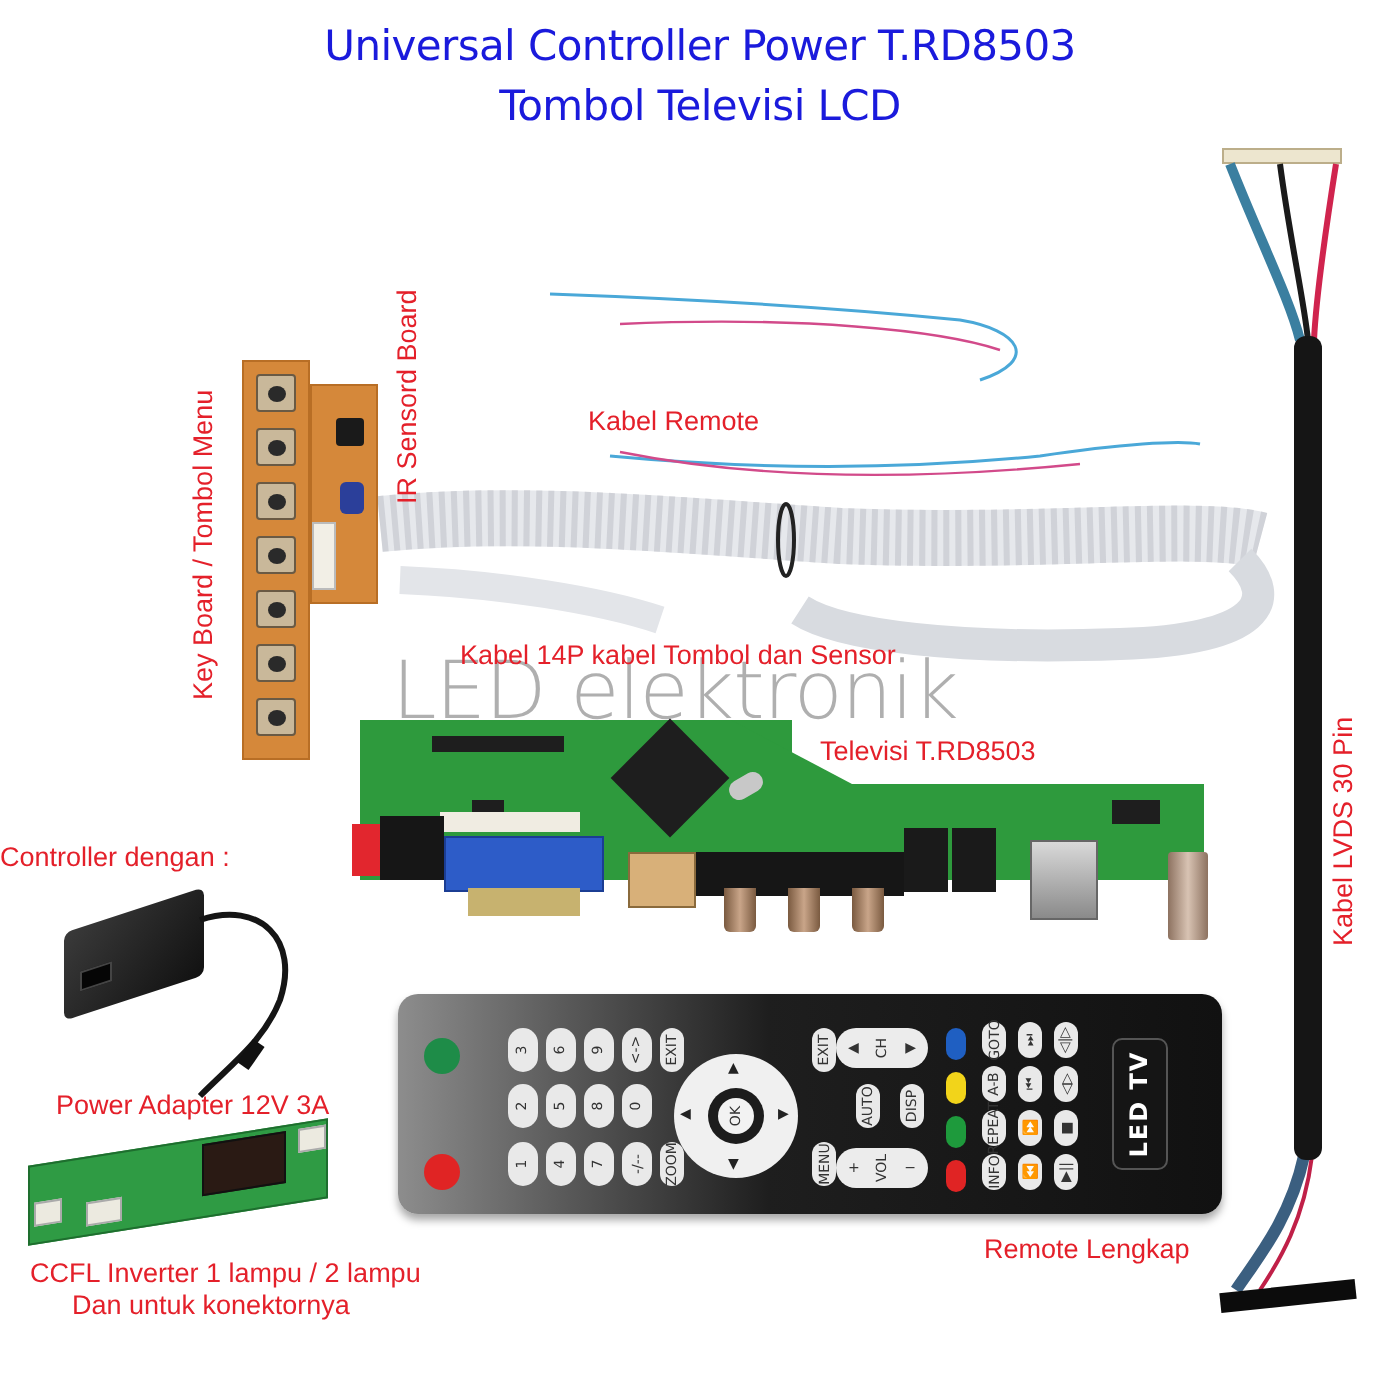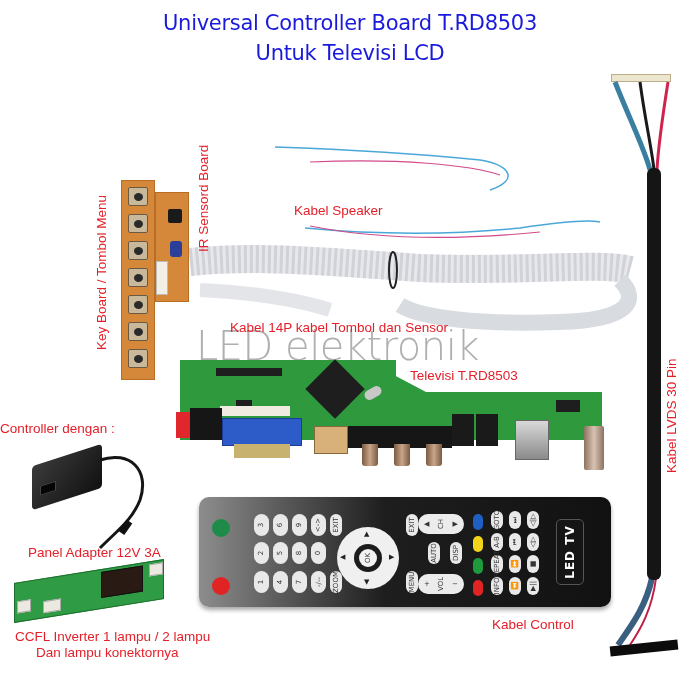--- a/index.html
+++ b/index.html
@@ -71,22 +71,22 @@
 
   
   .lvds-top-conn { position: absolute; left: 611px; top: 74px; width: 60px; height: 8px; background: #ede6cf; border: 1px solid #bcae8a; }
   .lvds-sleeve { position: absolute; left: 647px; top: 168px; width: 14px; height: 412px; background: #151515; border-radius: 6px; }
   .lvds-bottom-conn { position: absolute; left: 610px; top: 643px; width: 68px; height: 10px; background: #0c0c0c; transform: rotate(-6deg); }
 </style>
 </head>
 <body>
 
 <div class="title-block">
-  <span class="title-line">Universal Controller Board T.RD8503</span>
-  <span class="title-line">Untuk Televisi LCD</span>
+  <span class="title-line">Universal Controller Power T.RD8503</span>
+  <span class="title-line">Tombol Televisi LCD</span>
 </div>
 
 <svg class="wires" width="700" height="700">
   <path d="M275 147 C 360 150, 430 155, 480 160 C 510 165, 520 180, 490 190" stroke="#4aa8d8" stroke-width="1.5" fill="none"></path>
   <path d="M310 162 C 400 158, 470 165, 500 175" stroke="#d24a8a" stroke-width="1.2" fill="none"></path>
   <path d="M305 228 C 380 235, 450 235, 520 228 C 560 222, 590 220, 600 222" stroke="#4aa8d8" stroke-width="1.5" fill="none"></path>
   <path d="M310 226 C 380 240, 460 240, 540 232" stroke="#d24a8a" stroke-width="1.2" fill="none"></path>
 
   <path d="M190 262 C 260 255, 330 262, 420 268 C 520 272, 600 262, 630 270" stroke="#e6e8ec" stroke-width="28" fill="none"></path>
   <path d="M190 262 C 260 255, 330 262, 420 268 C 520 272, 600 262, 630 270" stroke="#b9bcc4" stroke-width="28" fill="none" stroke-dasharray="3 3" opacity="0.5"></path>
@@ -105,21 +105,21 @@
   <div class="keyboard-btn" style="top:168px"></div>
 </div>
 <div class="ir-pcb">
   <div class="ir-sensor"></div>
   <div class="ir-cap"></div>
   <div class="ir-conn"></div>
 </div>
 
 <div class="lbl vert" style="left:196px; top:252px;">IR Sensord Board</div>
 <div class="lbl vert" style="left:94px; top:350px;">Key Board / Tombol Menu</div>
-<div class="lbl" style="left:294px; top:203px;">Kabel Speaker</div>
+<div class="lbl" style="left:294px; top:203px;">Kabel Remote</div>
 
 <div class="watermark">LED elektronik</div>
 
 <div class="lbl" style="left:230px; top:320px;">Kabel 14P kabel Tombol dan Sensor</div>
 
 <div class="mainboard">
   <div class="mb-green" style="left:4px; top:0; width:140px; height:80px;"></div>
   <div class="mb-green" style="left:140px; top:0; width:80px; height:80px; clip-path: polygon(0 0, 100% 0, 100% 0, 100% 100%, 0 100%);"></div>
   <div class="mb-green" style="left:140px; top:0; width:110px; height:80px; clip-path: polygon(0 0, 45% 0, 100% 40%, 100% 100%, 0 100%);"></div>
   <div class="mb-green" style="left:248px; top:32px; width:178px; height:48px;"></div>
@@ -158,30 +158,30 @@
 <div class="lbl vert" style="left:664px; top:473px;">Kabel LVDS 30 Pin</div>
 
 <div class="lbl" style="left:0px; top:421px;">Controller dengan :</div>
 <div class="adapter">
   <div class="adapter-socket"></div>
 </div>
 <svg class="wires" width="700" height="700">
   <path d="M100 460 C 130 450, 150 470, 140 500 C 132 520, 118 530, 100 548" stroke="#151515" stroke-width="3" fill="none"></path>
   <rect x="122" y="520" width="7" height="14" fill="#111" transform="rotate(35 125 527)"></rect>
 </svg>
-<div class="lbl" style="left:28px; top:545px;">Panel Adapter 12V 3A</div>
+<div class="lbl" style="left:28px; top:545px;">Power Adapter 12V 3A</div>
 
 <div class="inverter">
   <div class="inv-transformer"></div>
   <div class="inv-conn" style="left:2px; top:18px;"></div>
   <div class="inv-conn" style="left:134px; top:2px;"></div>
   <div class="inv-conn" style="left:28px; top:22px; width:18px;"></div>
 </div>
 <div class="lbl" style="left:15px; top:629px;">CCFL Inverter 1 lampu / 2 lampu</div>
-<div class="lbl" style="left:36px; top:645px;">Dan lampu konektornya</div>
+<div class="lbl" style="left:36px; top:645px;">Dan untuk konektornya</div>
 
 <div class="remote">
   <div class="rpower" style="left:13px; top:22px; background:#1e8c48;"></div>
   <div class="rpower" style="left:13px; top:80px; background:#e02424;"></div>
 
   <div class="rbtn" style="left:55px; top:17px;">
       <span>3</span>
     </div>
   <div class="rbtn" style="left:74px; top:17px;">
       <span>6</span>
@@ -300,13 +300,13 @@
       <span>■</span>
     </div>
   <div class="rbtn" style="left:328px; top:80px; width:12px; height:18px;">
       <span>▶||</span>
     </div>
 
   <div class="led-tv-badge">
       <span>LED TV</span>
     </div>
 </div>
-<div class="lbl" style="left:492px; top:617px;">Kabel Control</div>
+<div class="lbl" style="left:492px; top:617px;">Remote Lengkap</div>
 
 </body></html>

